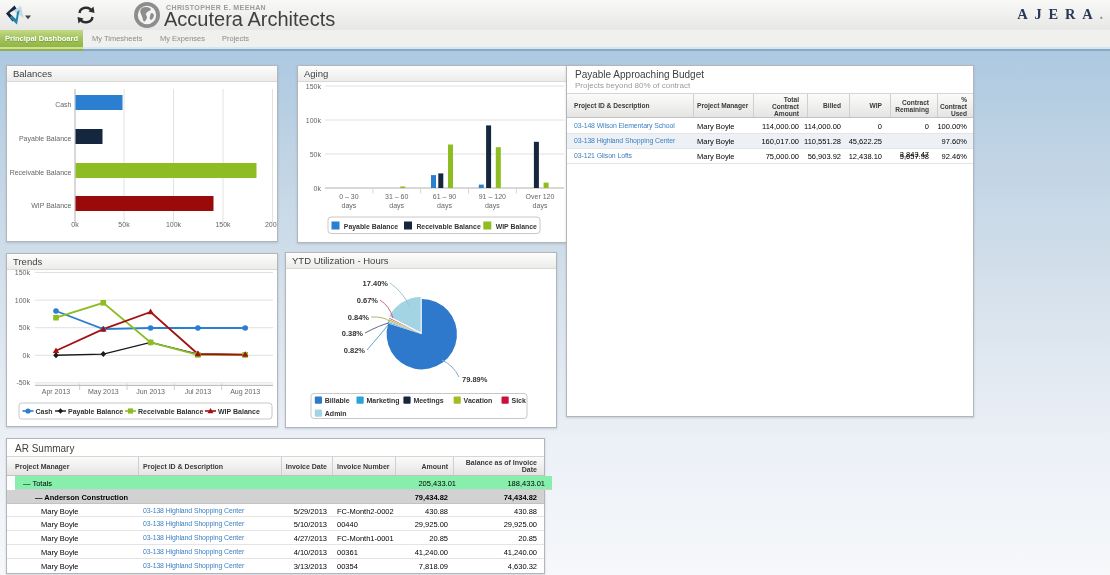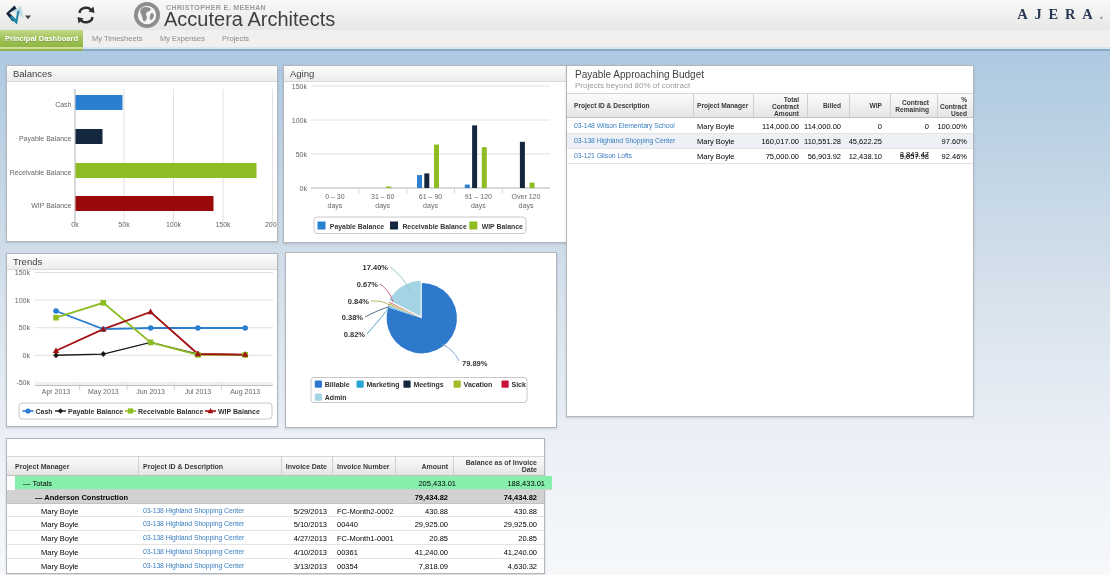--- a/index.html
+++ b/index.html
@@ -88,21 +88,21 @@
       <g font-size="7px" fill="#666" text-anchor="middle">
         <text x="68" y="144.5">0k</text>
         <text x="117" y="144.5">50k</text>
         <text x="166.5" y="144.5">100k</text>
         <text x="216" y="144.5">150k</text>
         <text x="265.5" y="144.5">200k</text>
       </g>
     </svg>
   </div>
 
-  <div class="panel" id="p-aging" style="left:283px;top:65px;width:308px;height:178px">
+  <div class="panel" id="p-aging" style="left:297px;top:65px;width:308px;height:178px">
     <div class="ptitle">Aging</div>
     <svg width="269" height="160" viewBox="0 0 269 160">
       <g stroke="#e0e0e0">
         <line x1="27" y1="4" x2="266" y2="4"></line>
         <line x1="27" y1="38" x2="266" y2="38"></line>
         <line x1="27" y1="72" x2="266" y2="72"></line>
       </g>
       <line x1="27" y1="106" x2="266" y2="106" stroke="#b0b0b0"></line>
       <g stroke="#d5d5d5">
         <line x1="74.9" y1="106" x2="74.9" y2="111.5"></line>
@@ -274,20 +274,21 @@
         <rect x="120.9" y="138.4" width="5.2" height="5.2" fill="#8dbd23"></rect>
         <text x="131" y="144" font-size="7" font-weight="bold" fill="#333">Receivable Balance</text>
         <line x1="198" y1="141" x2="209" y2="141" stroke="#a21212" stroke-width="1.6"></line>
         <path d="M203.5 138 l3 5.2 l-6 0 Z" fill="#a21212"></path>
         <text x="211" y="144" font-size="7" font-weight="bold" fill="#333">WIP Balance</text>
       </g>
     </svg>
   </div>
 
   <div class="panel" id="p-ytd" style="left:285px;top:252px;width:272px;height:176px">
+    <div class="ptitle">YTD Utilization - Hours</div>
     <svg width="270" height="158" viewBox="0 0 270 158" id="piesvg">
         <path d="M135.8 65.2 L135.8 30 A35.2 35.2 0 1 1 102.25 54.56 Z" fill="#2e79cc"></path>
         <path d="M134.85 64.87 L101.44 53.81 A35.2 35.2 0 0 1 101.75 52.92 Z" fill="#2aa3d8"></path>
         <path d="M134.87 64.84 L101.98 52.29 A35.2 35.2 0 0 1 102.14 51.88 Z" fill="#15273e"></path>
         <path d="M134.88 64.80 L102.40 51.24 A35.2 35.2 0 0 1 102.78 50.36 Z" fill="#a7b925"></path>
         <path d="M134.90 64.76 L103.14 49.59 A35.2 35.2 0 0 1 103.48 48.90 Z" fill="#c9113c"></path>
         <path d="M134.66 63.32 L103.39 47.14 A35.2 35.2 0 0 1 134.66 28.12 Z" fill="#a3d4e4"></path>
         <path d="M104 14 Q117 23 124 38" fill="none" stroke="#9fc4d4" stroke-width="1"></path>
         <path d="M94 31 Q103.5 37 107 49" fill="none" stroke="#c9698a" stroke-width="1"></path>
         <path d="M85 48 Q97.5 47.25 104 52.5" fill="none" stroke="#b3b868" stroke-width="1"></path>
@@ -312,20 +313,21 @@
           <text x="177.6" y="134" font-size="7" font-weight="bold" fill="#333">Vacation</text>
           <rect x="215.5" y="127.5" width="7.2" height="7.2" rx="1" fill="#c9113c"></rect>
           <text x="225.5" y="134" font-size="7" font-weight="bold" fill="#333">Sick</text>
           <rect x="28.8" y="140.5" width="7.2" height="7.2" rx="1" fill="#a3d4e4"></rect>
           <text x="38.8" y="147" font-size="7" font-weight="bold" fill="#333">Admin</text>
         </g>
       </svg>
   </div>
 
   <div class="panel" id="p-ar" style="left:6px;top:438px;width:539px;height:136px;font-size:7.5px">
+    <div style="padding:4px 0 0 8px;font-size:10px;color:#3f3f3f">AR Summary</div>
     <div class="thead" style="left:0;top:17px;width:537px;height:20px;font-size:7px">
       <div class="csep" style="left:131px"></div>
         <div class="csep" style="left:274px"></div>
       <div class="csep" style="left:325px"></div>
         <div class="csep" style="left:388px"></div>
       <div class="csep" style="left:446px"></div>
       <div class="cell" style="left:8px;top:6px">Project Manager</div>
       <div class="cell" style="left:136px;top:6px">Project ID &amp; Description</div>
       <div class="cell" style="right:217px;top:6px">Invoice Date</div>
       <div class="cell" style="left:330px;top:6px">Invoice Number</div>

